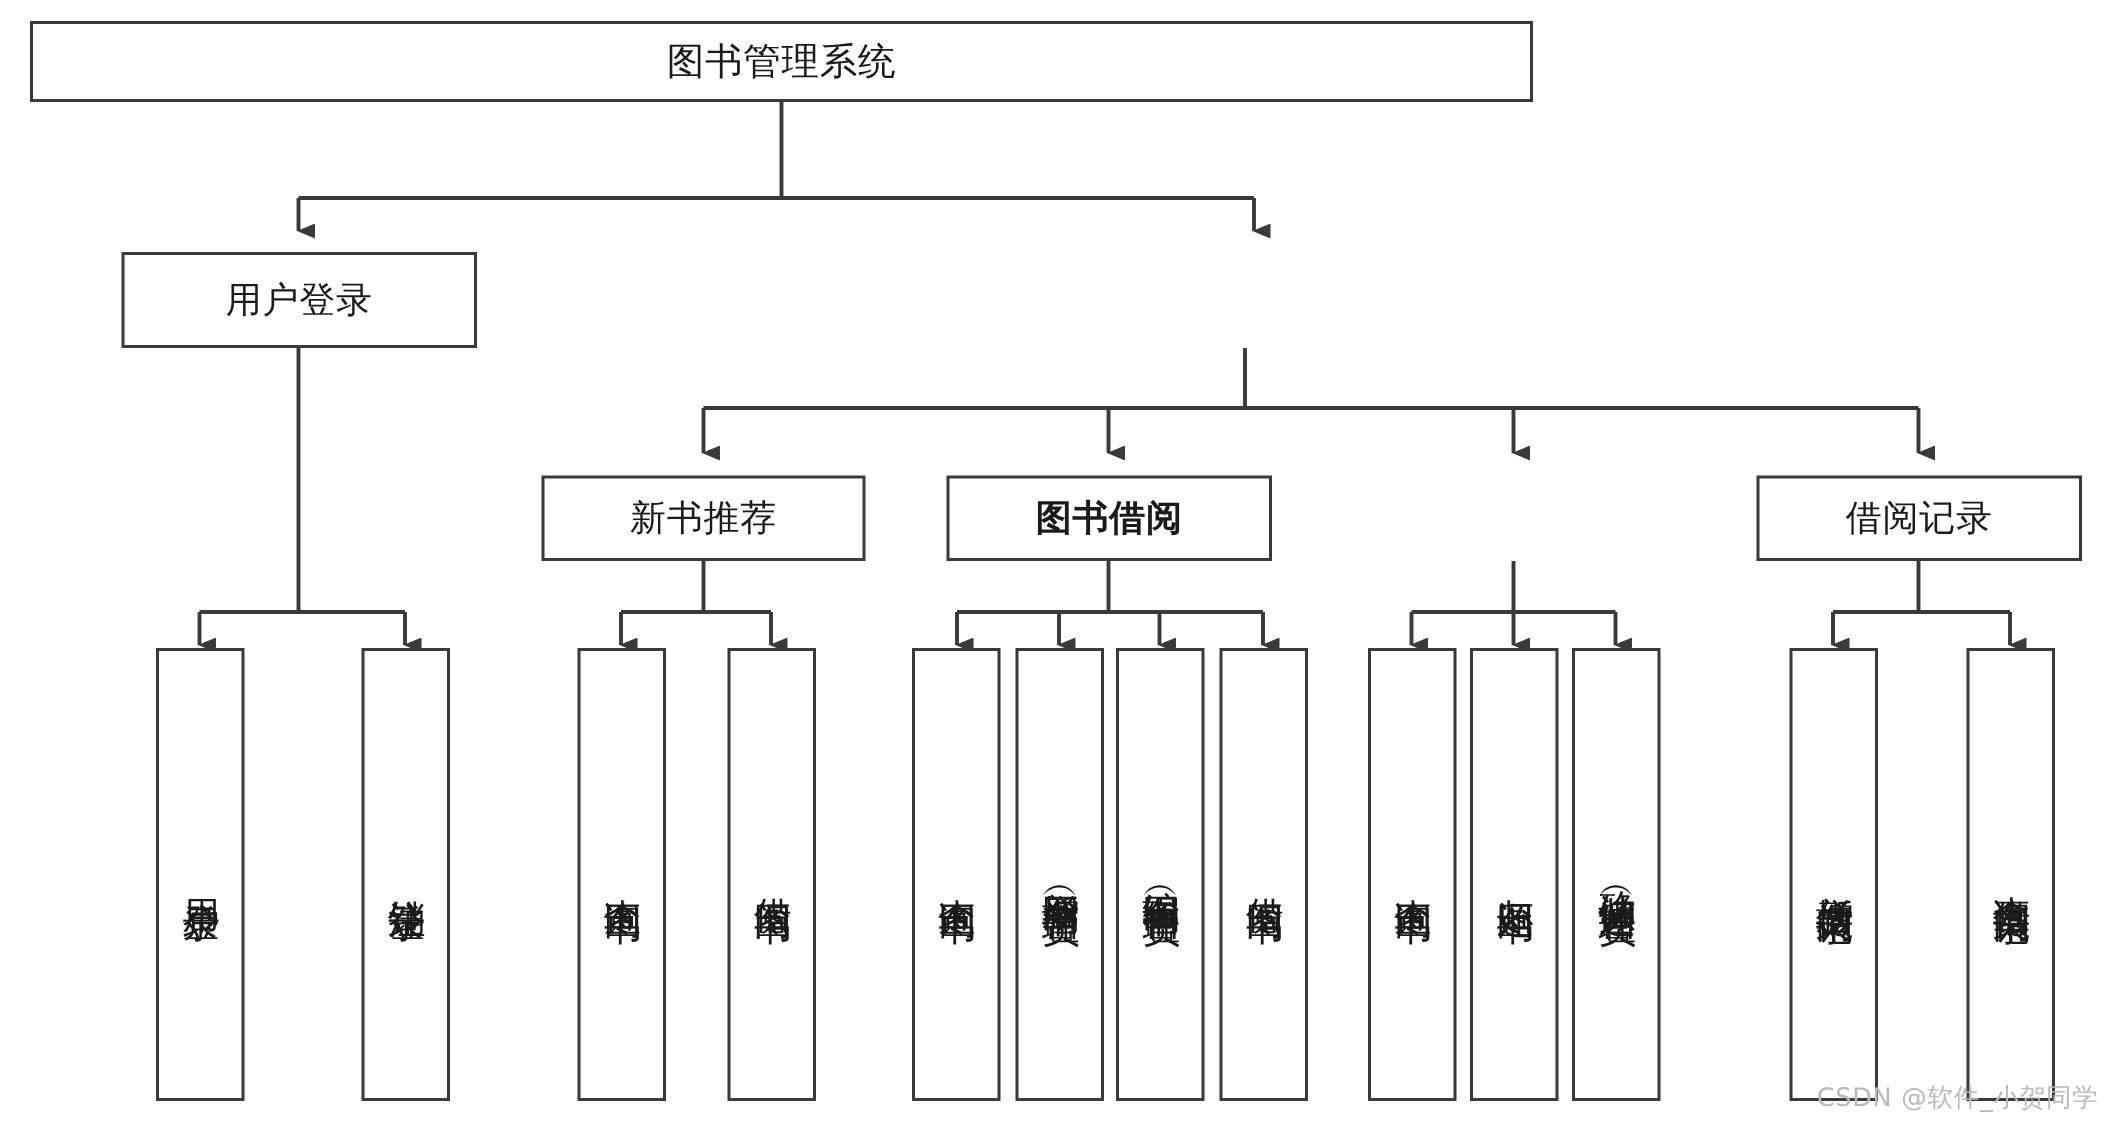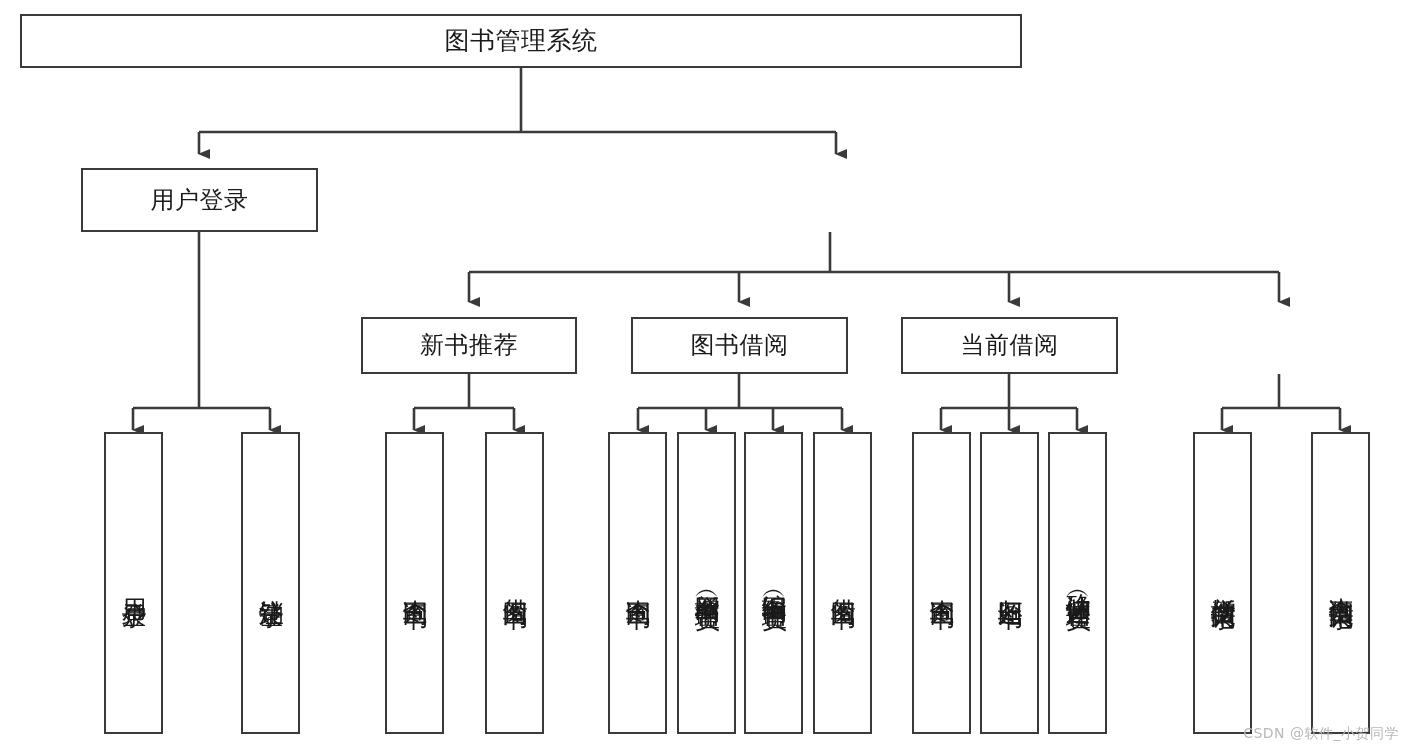--- a/index.html
+++ b/index.html
@@ -55,21 +55,21 @@
     font-size:25px;
     line-height:1.05;
     letter-spacing:2px;
     white-space:normal;
     max-height:272px;
   }
   .watermark{
     position:absolute;
     right:6px;
     bottom:4px;
-    font-size:14px;
+    font-size:17px;
     color:#b9b9b9;
     white-space:nowrap;
     z-index:5;
     letter-spacing:0.5px;
   }
 </style>
 </head>
 <body>
 
 <div id="canvas">
@@ -128,25 +128,25 @@
     <span class="lbl">图书管理系统</span>
   </div>
 
   <div class="node h" style="left:81px;top:168px;width:237px;height:64px;">
     <span class="lbl">用户登录</span>
   </div>
 
   <div class="node h" style="left:361px;top:317px;width:216px;height:57px;">
     <span class="lbl">新书推荐</span>
   </div>
-  <div class="node h" style="left:631px;top:317px;width:217px;height:57px;">
+  <div class="node h" style="left:631px;top:317px;width:217px;height:57px;font-weight:bold;">
     <span class="lbl">图书借阅</span>
   </div>
-  <div class="node h" style="left:901px;top:317px;width:217px;height:57px;">
-    <span class="lbl">当前借阅</span>
+  <div class="node h" style="left:1171px;top:317px;width:217px;height:57px;">
+    <span class="lbl">借阅记录</span>
   </div>
 
   <div class="node v" style="left:104px;top:432px;width:59px;height:302px;">
     <span class="lbl">用户登录</span>
   </div>
   <div class="node v" style="left:241px;top:432px;width:59px;height:302px;">
     <span class="lbl">注销登录</span>
   </div>
 
   <div class="node v" style="left:385px;top:432px;width:59px;height:302px;">

